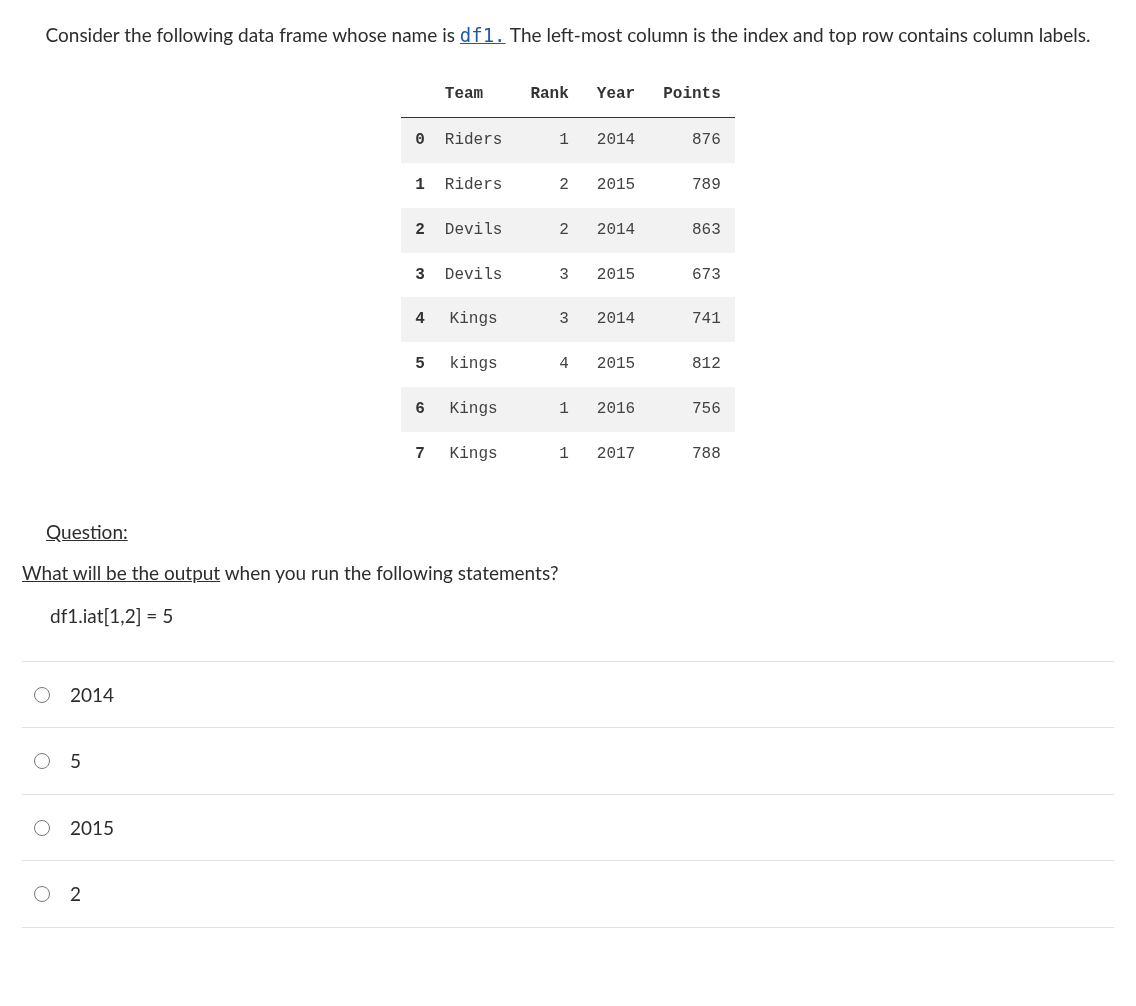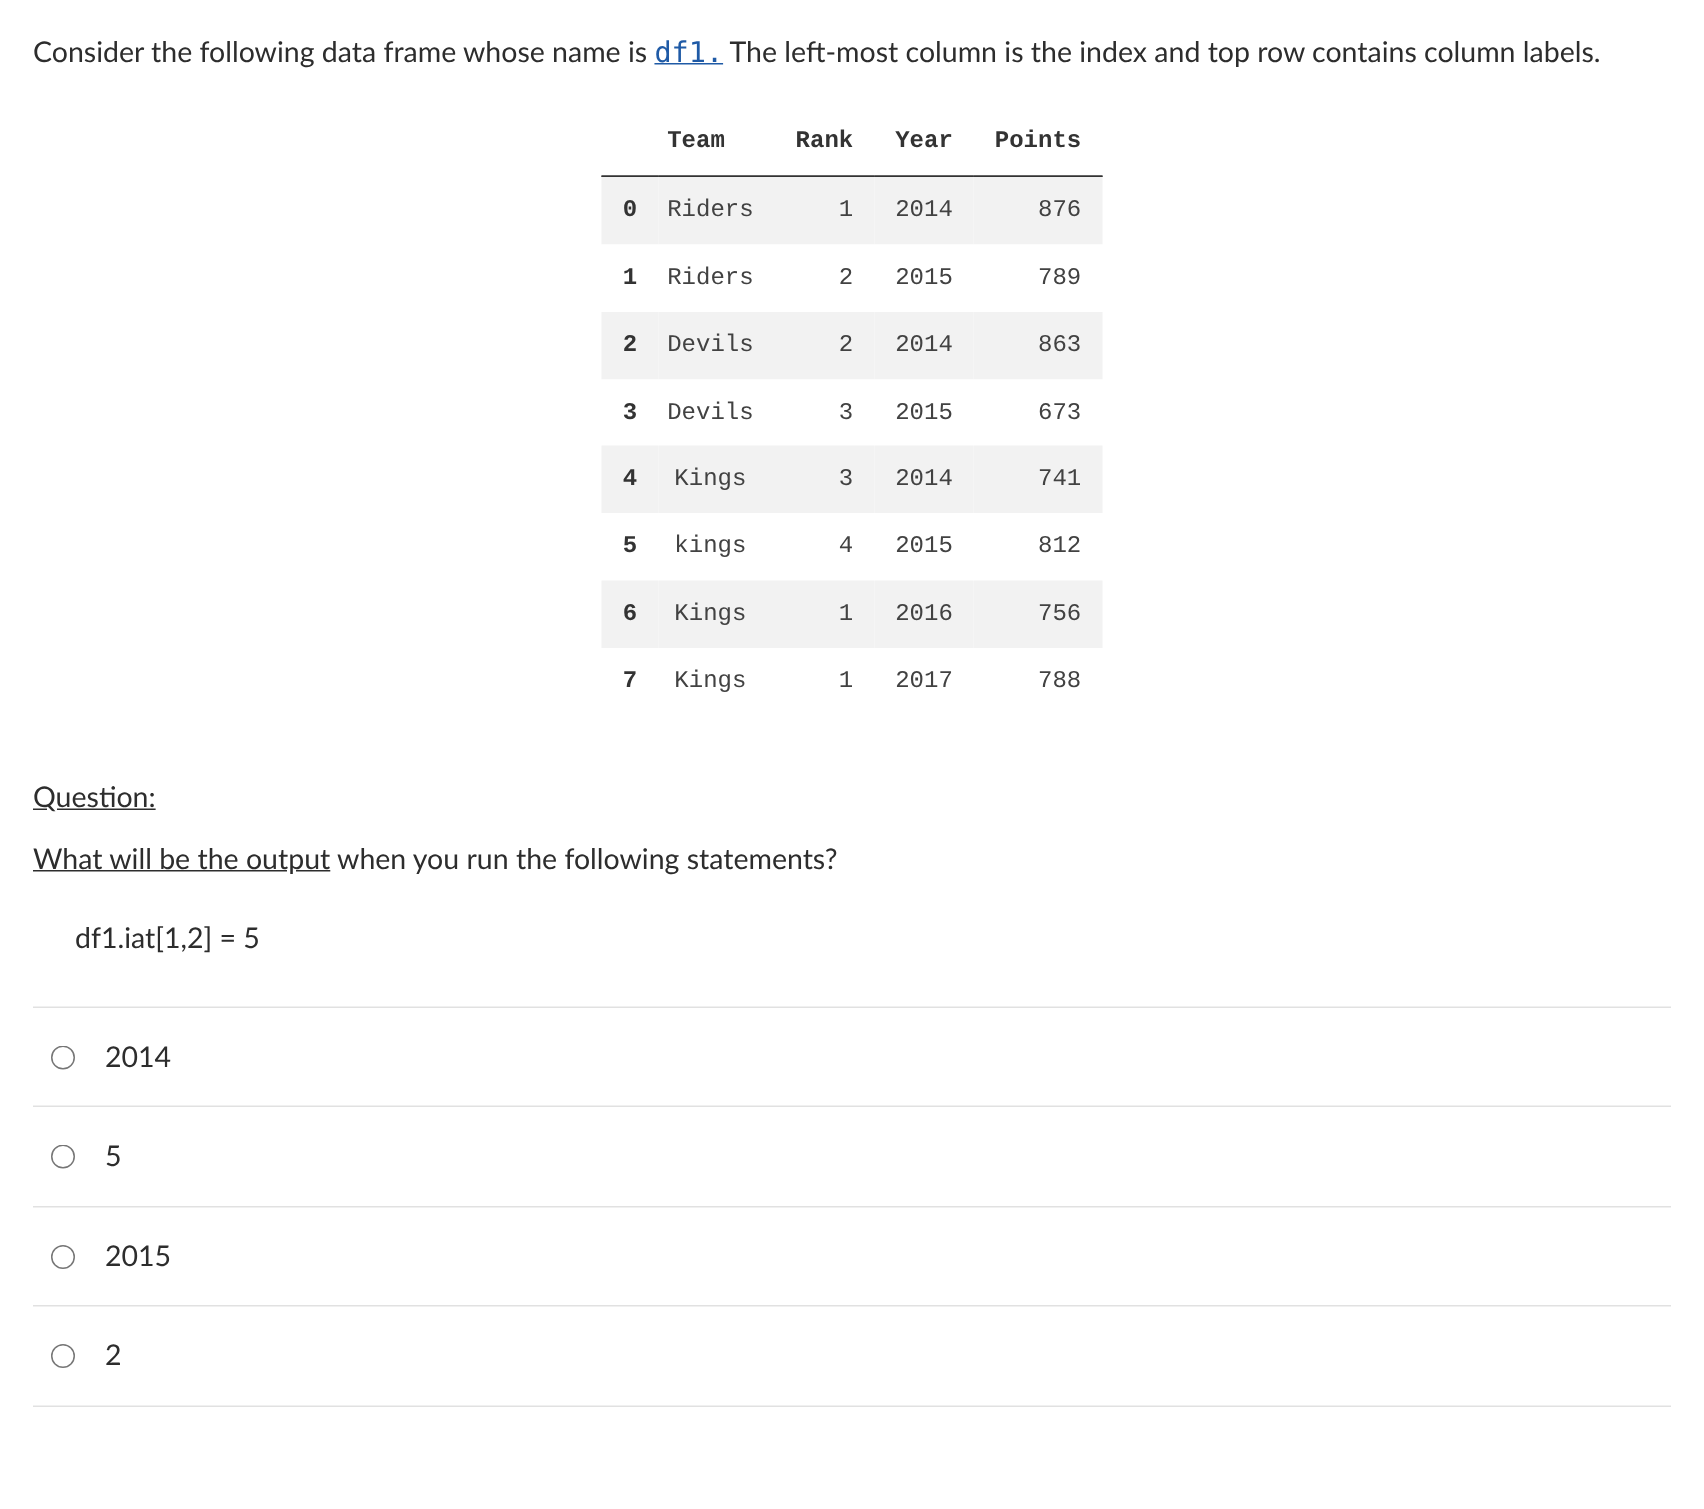--- a/index.html
+++ b/index.html
@@ -6,21 +6,21 @@
   body {
     margin: 0;
     padding: 20px 22px;
     font-family: "Lato", "Helvetica Neue", Arial, sans-serif;
     font-size: 19px;
     color: #2d2d2d;
     line-height: 1.55;
     background: #fff;
     width: 1136px;
   }
-  .intro { margin-bottom: 6px; }
+  .intro { margin-bottom: 6px; text-align: center; }
   .intro .df-name {
     color: #1f5aa6;
     text-decoration: underline;
     font-family: "Consolas", monospace;
   }
   .table-wrap {
     display: flex;
     justify-content: center;
     margin: 22px 0 40px 0;
   }
@@ -51,22 +51,23 @@
   }
   table.df td.team { text-align: center; padding-left: 6px; }
   table.df th.team { text-align: left; padding-left: 6px; }
   table.df tbody tr:nth-child(odd) { background: #f2f2f2; }
   table.df tbody tr:nth-child(even) { background: #ffffff; }
   
   .section-label {
     text-decoration: underline;
     margin-top: 30px;
     margin-bottom: 12px;
+    margin-left: 24px;
   }
-  .q-text { margin-bottom: 24px; }
+  .q-text { margin-bottom: 14px; }
   .q-text .u { text-decoration: underline; }
   .code-lines {
     font-size: 19px;
     margin-bottom: 30px;
     line-height: 1.55;
     margin-left: 28px;
   }
   
   .options {
     border-top: 1px solid #e1e1e1;

